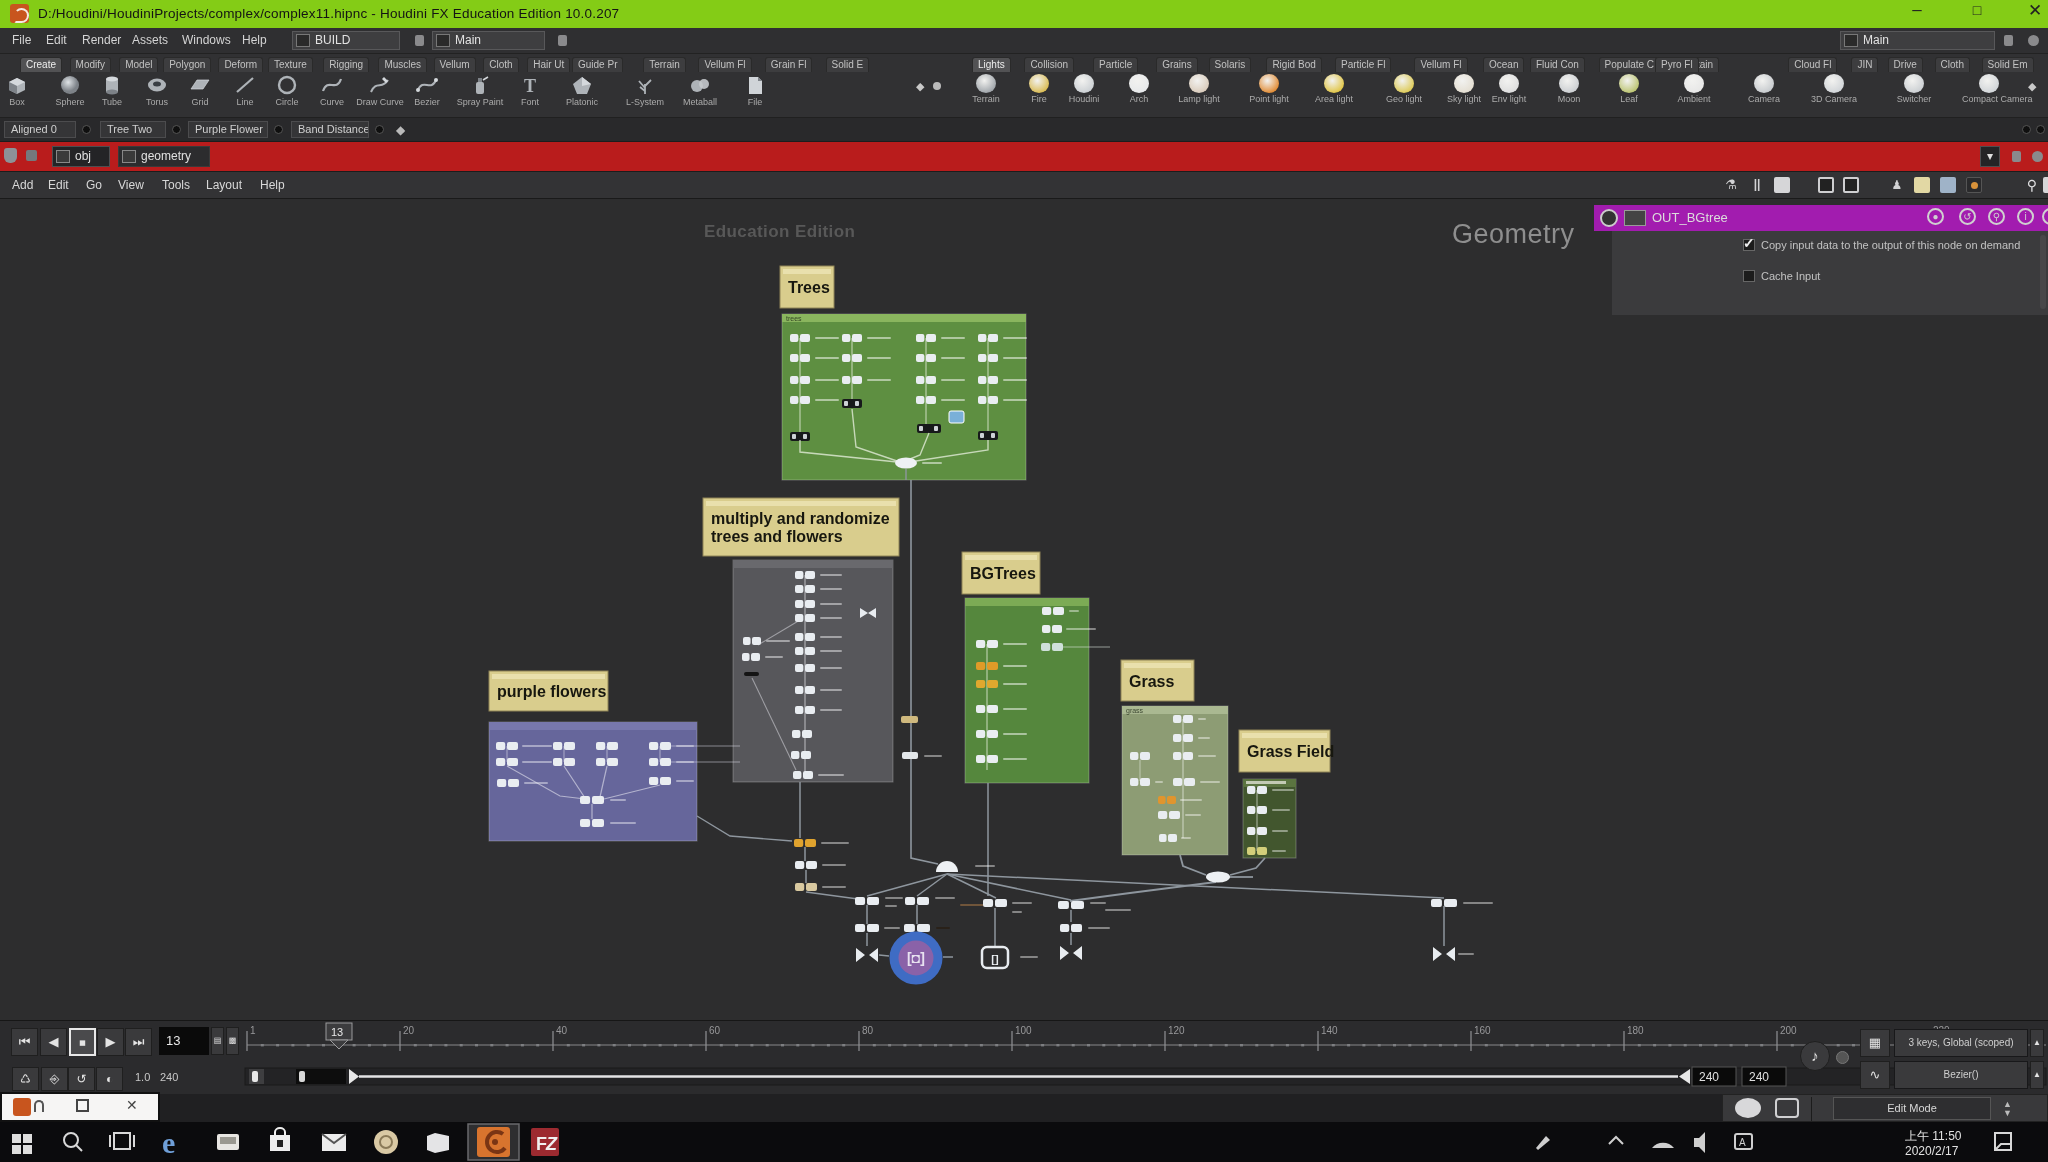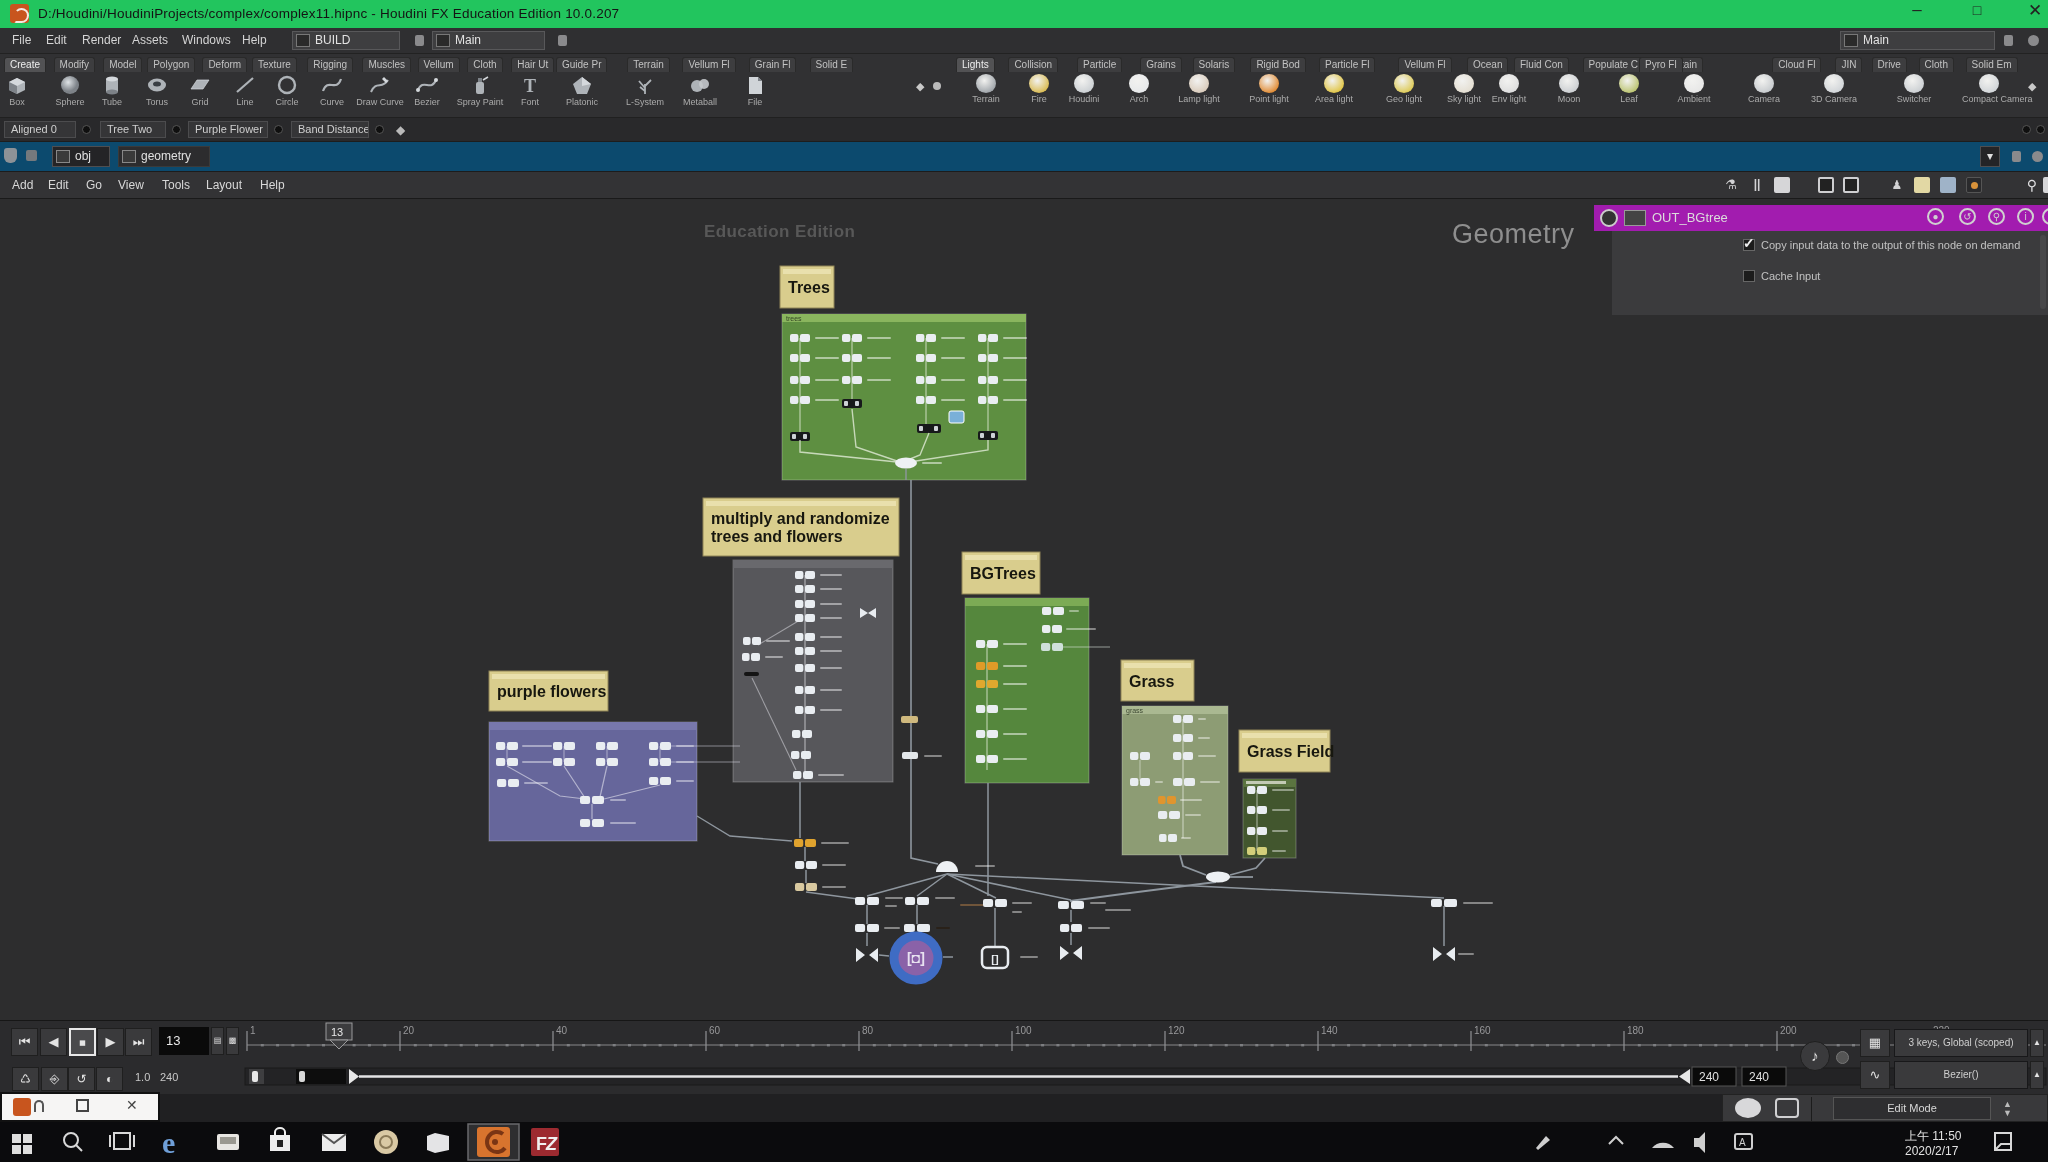--- a/index.html
+++ b/index.html
@@ -1,53 +1,53 @@
 <!DOCTYPE html>
 <html><head>
 <meta charset="utf-8">
 <style>
   * { margin:0; padding:0; box-sizing:border-box; }
   html,body { width:2048px; height:1162px; overflow:hidden; background:#262626;
     font-family:"Liberation Sans", sans-serif; }
   #root { position:absolute; left:0; top:0; width:2048px; height:1162px; }
   .abs { position:absolute; }
   
-  #titlebar { left:0; top:0; width:2048px; height:28px; background:#22c55e; color:#141414;
+  #titlebar { left:0; top:0; width:2048px; height:28px; background:#84cc16; color:#141414;
     font-size:13.5px; }
   #titlebar .txt { position:absolute; left:38px; top:6px; letter-spacing:0.2px; }
   #hicon { position:absolute; left:10px; top:4px; width:19px; height:19px; background:#c8551e;
     border-radius:3px; }
   #hicon::after{ content:""; position:absolute; left:4px; top:4px; width:11px; height:11px;
     border:2px solid #f4e9e2; border-radius:50% 50% 50% 2px; border-left-color:transparent; }
   .wbtn { position:absolute; top:0px; width:18px; height:24px; color:#222; font-size:17px; text-align:center; }
   
   #menubar { left:0; top:28px; width:2048px; height:26px; background:#2f2f31; color:#d4d4d4;
     font-size:12px; border-bottom:1px solid #222;}
   .mitem { position:absolute; top:5px; }
   .combo { position:absolute; top:3px; height:19px; background:#3e3e40; border:1px solid #58585a;
     color:#e2e2e2; font-size:12px; line-height:17px; padding-left:22px; }
   .combo .cicon { position:absolute; left:3px; top:2px; width:14px; height:13px; background:#2a2a2a;
     border:1px solid #777; }
   .dotbtn { position:absolute; top:7px; width:9px; height:11px; background:#8a8a8c; border-radius:2px; }
   
   #shelf { left:0; top:54px; width:2048px; height:64px; background:#313133; border-bottom:1px solid #202020; }
   .tab { position:absolute; top:3px; height:15px; background:#3d3d3f; border:1px solid #2a2a2a;
     border-bottom:none; color:#c2c2c2; font-size:10px; line-height:14px; padding:0 5px;
-    border-radius:3px 3px 0 0; white-space:nowrap; overflow:hidden;}
+    border-radius:3px 3px 0 0; white-space:nowrap; overflow:hidden;margin-left:16px;}
   .tab.active { background:#525254; color:#eee; }
   .tool { position:absolute; top:20px; width:54px; text-align:center; color:#ababab; font-size:9px; }
   .tool .lbl { margin-top:2px; line-height:8px; white-space:nowrap; }
   
   #minibar { left:0; top:118px; width:2048px; height:24px; background:#29292b; border-bottom:1px solid #1d1d1d; }
   .mini { position:absolute; top:3px; height:17px; background:#353537; border:1px solid #4c4c4e;
     color:#cfcfcf; font-size:11px; line-height:15px; padding:0 6px; white-space:nowrap; overflow:hidden; }
   .minidot { position:absolute; top:7px; width:9px; height:9px; border-radius:50%; background:#0f0f0f;
     border:1px solid #555; }
   
-  #pathbar { left:0; top:142px; width:2048px; height:30px; background:#0c4a6e; border-bottom:1px solid #1c1c1c; }
+  #pathbar { left:0; top:142px; width:2048px; height:30px; background:#b91c1c; border-bottom:1px solid #1c1c1c; }
   .pbox { position:absolute; top:4px; height:21px; background:#242426; border:1px solid #4e4e50;
     color:#e0e0e0; font-size:12px; line-height:19px; padding:0 6px 0 22px; }
   .pbox .cicon { position:absolute; left:3px; top:3px; width:14px; height:13px; background:#3a3a3a;
     border:1px solid #888; }
   
   #netmenu { left:0; top:172px; width:2048px; height:27px; background:#333335; border-bottom:1px solid #1a1a1a;
     color:#d8d8d8; font-size:12px; }
   #netmenu .mitem { top:6px; }
   
   #canvas { left:0; top:199px; width:2048px; height:821px; background:#2d2d2e; }

